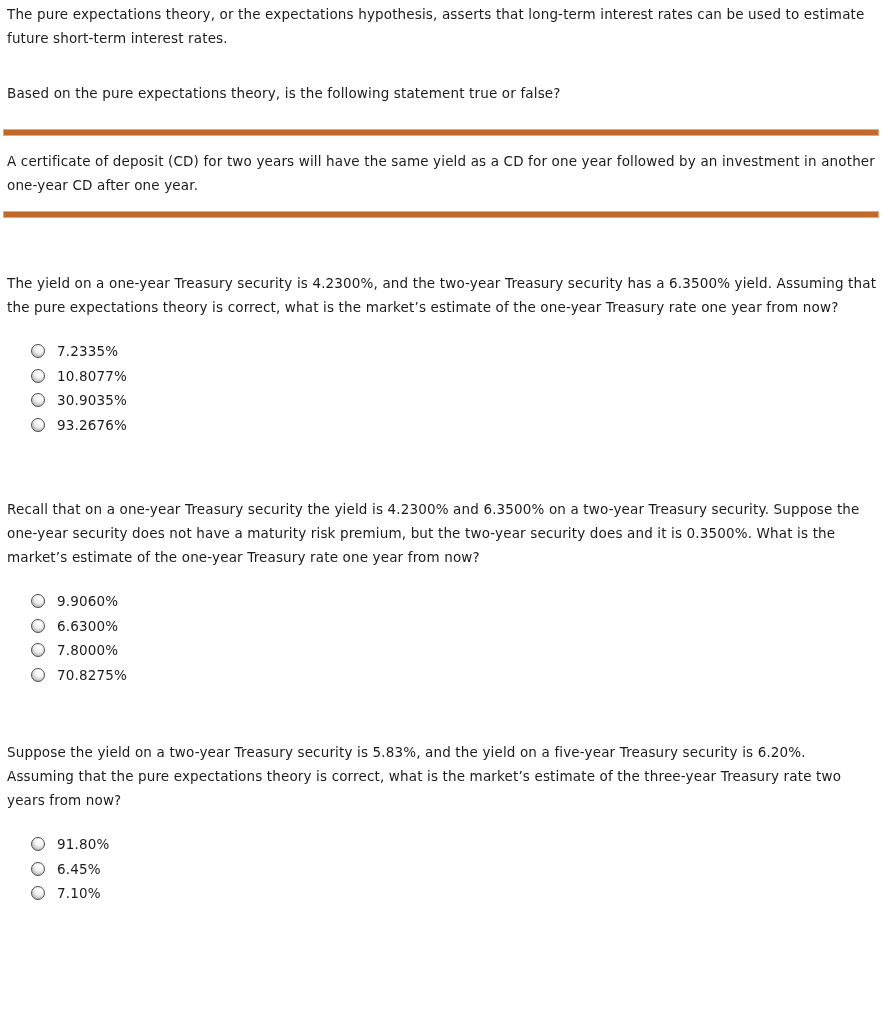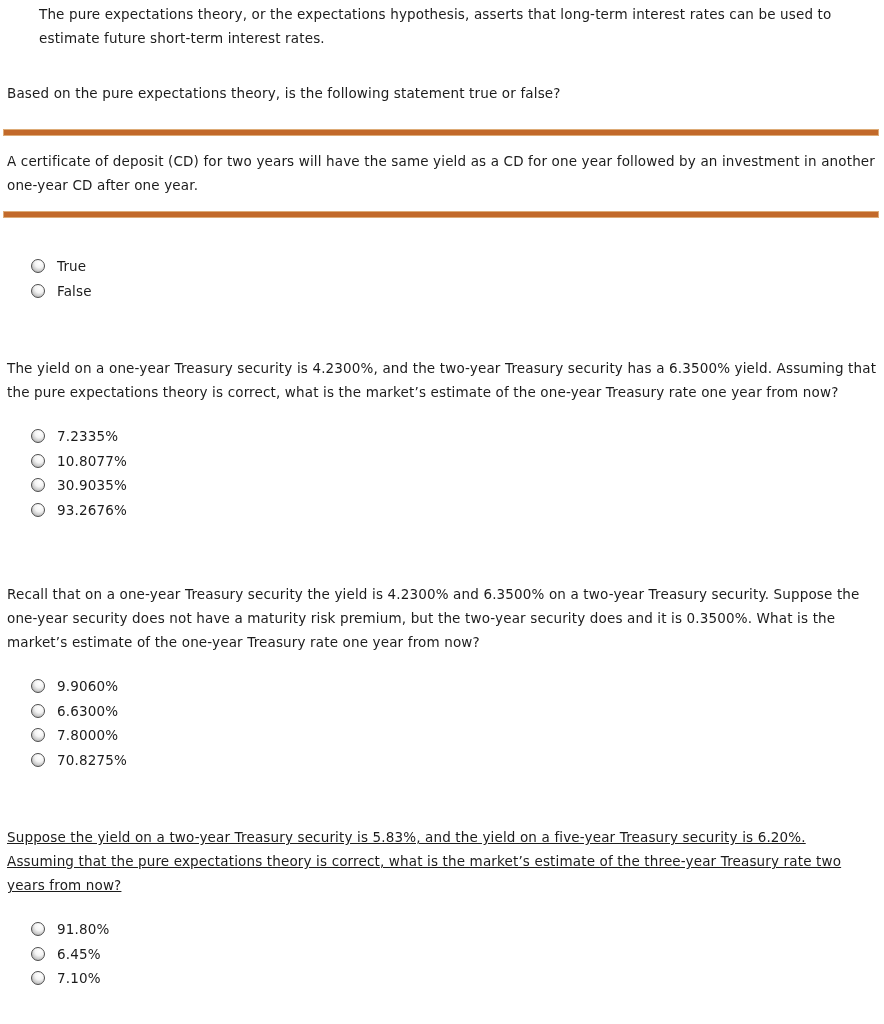--- a/index.html
+++ b/index.html
@@ -14,39 +14,39 @@
     padding: 0 7px;
     font-family: "DejaVu Sans", sans-serif;
     font-size: 13.5px;
     letter-spacing: 0.15px;
     line-height: 24px;
     color: #1c1c1c;
     overflow: hidden;
   }
   p { margin: 0; }
 
-  .intro        { margin-top: 2px; margin-left: 32px; }
+  .intro        { margin-top: 2px; }
   .q1-prompt    { margin-top: 31px; }
   .divider {
     height: 7px;
     background: #c2692a;
     border: 1px solid #ddab77;
     margin-left: -4px;
     margin-right: -2px;
   }
   .divider-top    { margin-top: 24px; }
   .q1-statement   { margin-top: 13px; }
   .divider-bottom { margin-top: 14px; }
 
   .options       { padding: 0; }
   .options-q1    { margin-top: 36px; }
   .options-inline{ margin-top: 20px; }
   .q2-prompt     { margin-top: 53px; }
   .q3-prompt     { margin-top: 60px; }
-  .q4-prompt     { margin-top: 53px; text-decoration: underline; }
+  .q4-prompt     { margin-top: 53px; }
 
   .option {
     display: flex;
     align-items: center;
     height: 24.5px;
     margin-left: 24px;
     cursor: pointer;
   }
   .radio {
     flex: none;
@@ -69,30 +69,20 @@
   <p class="intro">The pure expectations theory, or the expectations hypothesis, asserts that long-term interest rates can be used to estimate future short-term interest rates.</p>
 
   <p class="q1-prompt">Based on the pure expectations theory, is the following statement true or false?</p>
 
   <div class="divider divider-top"></div>
 
   <p class="q1-statement">A certificate of deposit (CD) for two years will have the same yield as a CD for one year followed by an investment in another one-year CD after one year.</p>
 
   <div class="divider divider-bottom"></div>
 
-  <div class="options options-q1">
-    <label class="option">
-      <span class="radio"></span>
-      <span class="option-label">True</span>
-    </label>
-    <label class="option">
-      <span class="radio"></span>
-      <span class="option-label">False</span>
-    </label>
-  </div>
 
   <p class="q2-prompt">The yield on a one-year Treasury security is 4.2300%, and the two-year Treasury security has a 6.3500% yield. Assuming that the pure expectations theory is correct, what is the market’s estimate of the one-year Treasury rate one year from now?</p>
 
   <div class="options options-inline">
     <label class="option">
       <span class="radio"></span>
       <span class="option-label">7.2335%</span>
     </label>
     <label class="option">
       <span class="radio"></span>

